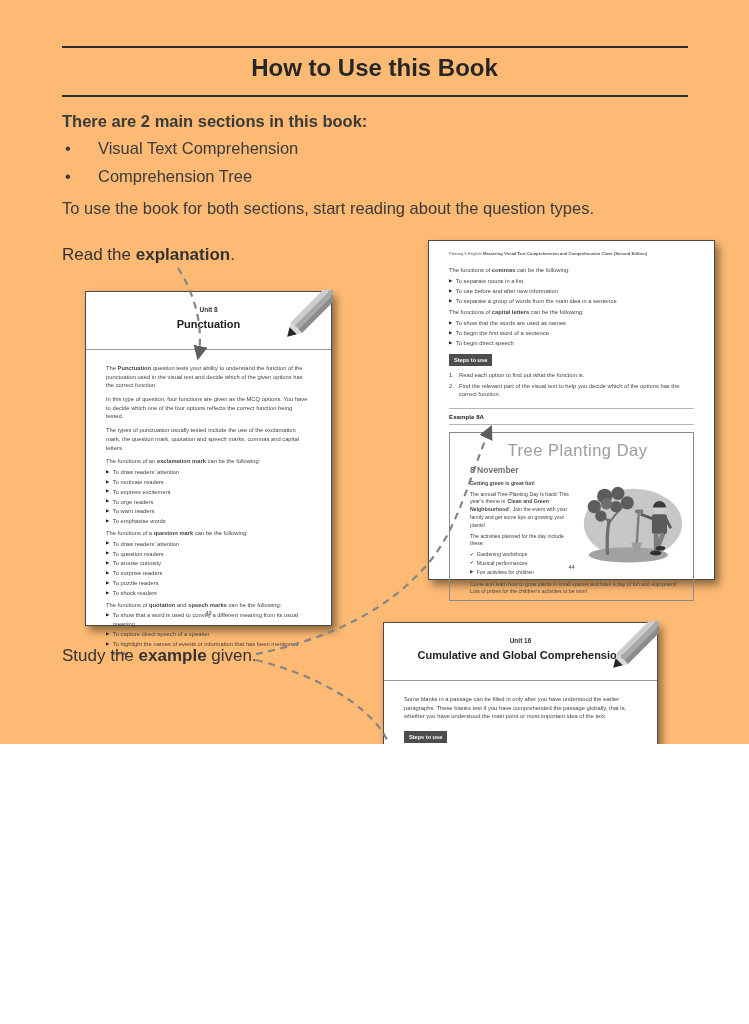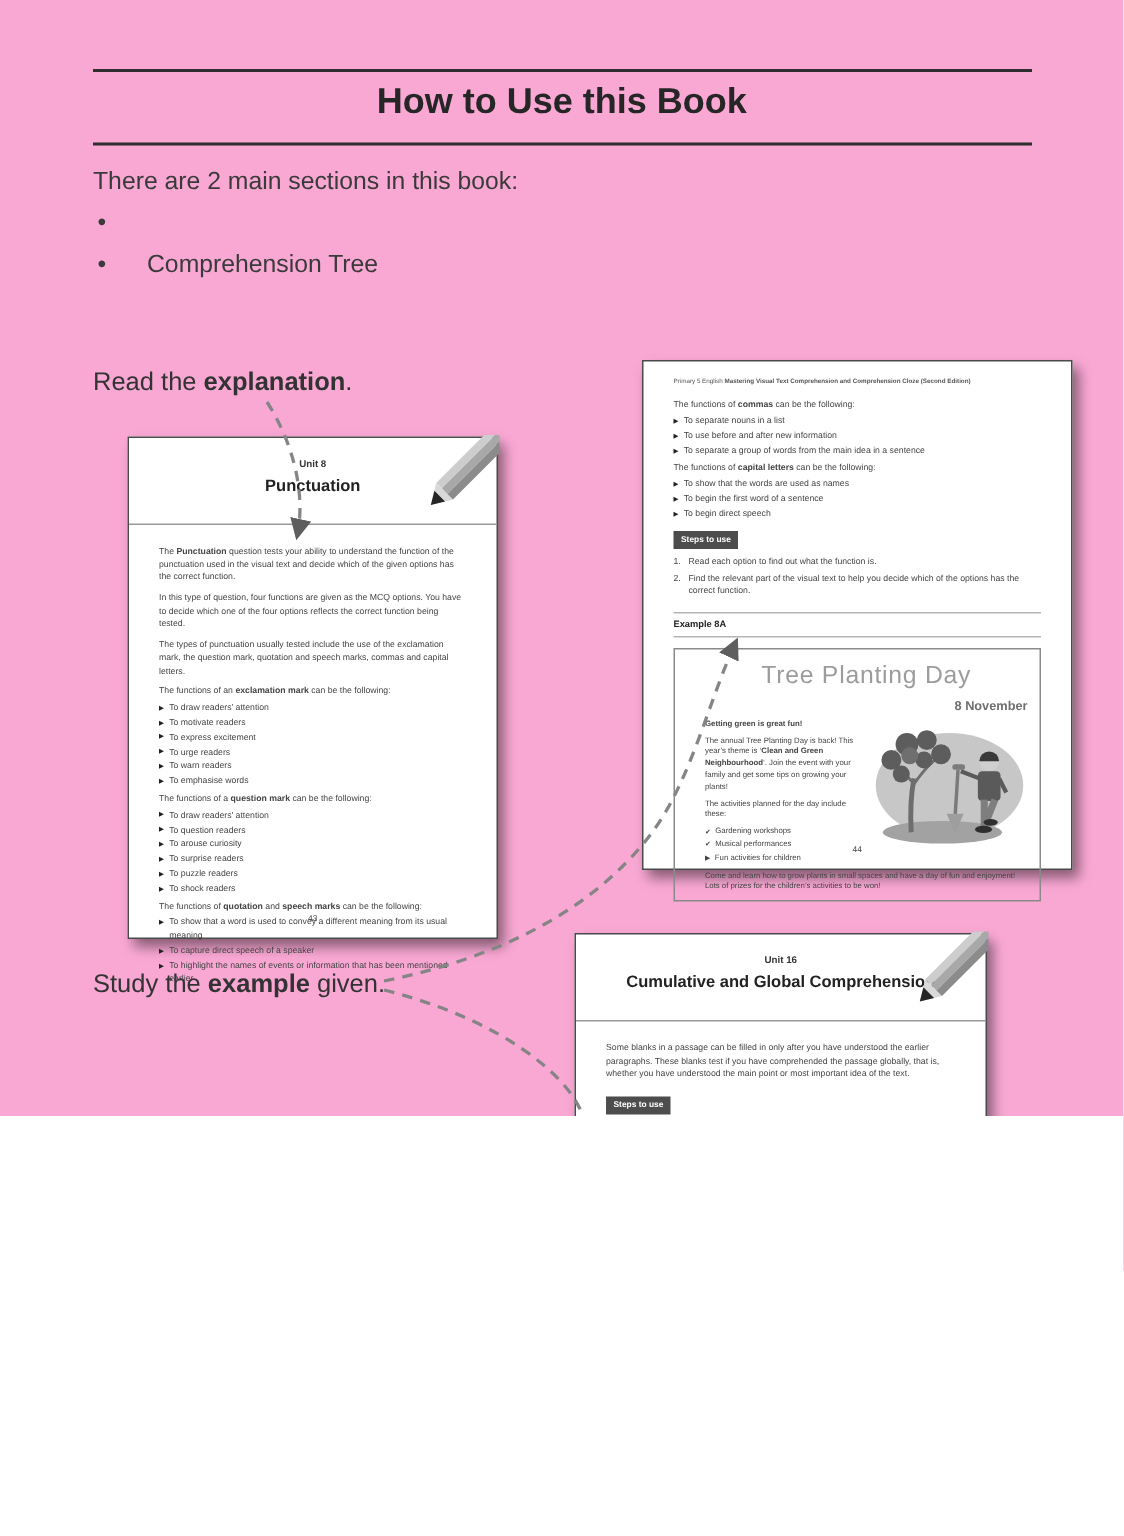--- a/index.html
+++ b/index.html
@@ -1,25 +1,25 @@
 <!DOCTYPE html>
 <html><head>
 <meta charset="utf-8">
 <style>
   html,body { margin:0; padding:0; background:#ffffff; }
   .sheet {
-    position:relative; width:749px; height:744px; background:#f9a8d4;
+    position:relative; width:749px; height:744px; background:#fdba74;
     font-family:"Liberation Sans", sans-serif; color:#3a3a3a; overflow:hidden;
   }
   .rule { position:absolute; left:62px; width:626px; height:2px; background:#2e2e2e; }
   .rule-top { top:46px; }
   .rule-bottom { top:95px; }
   .title { position:absolute; top:54px; left:0; width:749px; margin:0;
     text-align:center; font-size:24px; font-weight:bold; color:#262626; }
-  .intro   { position:absolute; left:62px; top:112px; margin:0; font-size:16.5px; }
+  .intro   { position:absolute; left:62px; top:112px; margin:0; font-size:16.5px;font-weight:bold; }
   .sections{ position:absolute; left:62px; top:139px; font-size:16.5px; }
   .sec-item{ display:flex; margin-bottom:9px; }
   .dot  { width:33px; padding-left:3px; }
   .usage   { position:absolute; left:62px; top:199px; margin:0; font-size:16.5px; }
   .caption { position:absolute; left:62px; margin:0; font-size:17px; color:#333; }
   .caption-read  { top:245px; }
   .caption-study { top:646px; }
 
   
   .mini { position:absolute; background:#fff; border:1.5px solid #4a4a4a;
@@ -42,21 +42,21 @@
     font-size:5.6px; padding:1.8px 5px; margin:5px 0 4px 0; }
   .nlist .nli { display:flex; margin:1.6px 0; }
   .num { width:10px; flex:none; }
   .example-hd { font-weight:bold; font-size:6.2px; color:#222; border-top:1px solid #b5b5b5;
     border-bottom:1px solid #b5b5b5; padding:3px 0 3px 0; margin-top:9px; }
   .folio { position:absolute; bottom:8px; left:0; width:100%; text-align:center; font-size:5.6px; color:#444; }
 
   
   .flyer { border:1px solid #8a8a8a; margin-top:7px; padding:5px 8px 4px 20px; }
   .flyer-title { font-size:16.5px; color:#9c9c9c; text-align:center; letter-spacing:0.5px; }
-  .flyer-date  { font-size:8.5px; font-weight:bold; color:#6f6f6f; text-align:right; margin:1px 0 3px 0; }
+  .flyer-date  { font-size:8.5px; font-weight:bold; color:#6f6f6f; text-align:left; margin:1px 0 3px 0; }
   .flyer-cols { display:flex; gap:5px; }
   .flyer-text { width:57%; font-size:5.2px; }
   .flyer-text p { margin:0 0 3px 0; }
   .bold { font-weight:bold; }
   .alist .ali { display:flex; margin:1px 0; }
   .abul { font-size:4.6px; margin-right:3px; position:relative; top:0.5px; }
   .illus { width:104px; height:92px; flex:none; }
   .flyer-outro { margin:3px 0 0 0 !important; font-size:5.2px; }
 
   
@@ -81,27 +81,29 @@
 
   <div class="rule rule-top"></div>
   <h1 class="title">How to Use this Book</h1>
   <div class="rule rule-bottom"></div>
 
   <p class="intro">There are 2 main sections in this book:</p>
 
   <div class="sections">
       <div class="sec-item">
       <span class="dot">•</span>
+      <span>Visual Text Comprehension</span>
     </div>
       <div class="sec-item">
       <span class="dot">•</span>
       <span>Comprehension Tree</span>
     </div>
     </div>
 
+  <p class="usage">To use the book for both sections, start reading about the question types.</p>
   <p class="caption caption-study"><span>Study the </span><span style="font-weight: bold;">example</span><span> given.</span></p>
   <p class="caption caption-read"><span>Read the </span><span style="font-weight: bold;">explanation</span><span>.</span></p>
 
   <section class="mini mini43">
     <div class="mini-hd">
       <div class="unit">Unit 8</div>
       <div class="unit-title">Punctuation</div>
     </div>
     <svg class="pencil" viewBox="0 0 60 60">
       <g transform="translate(12,50) rotate(-45)">

